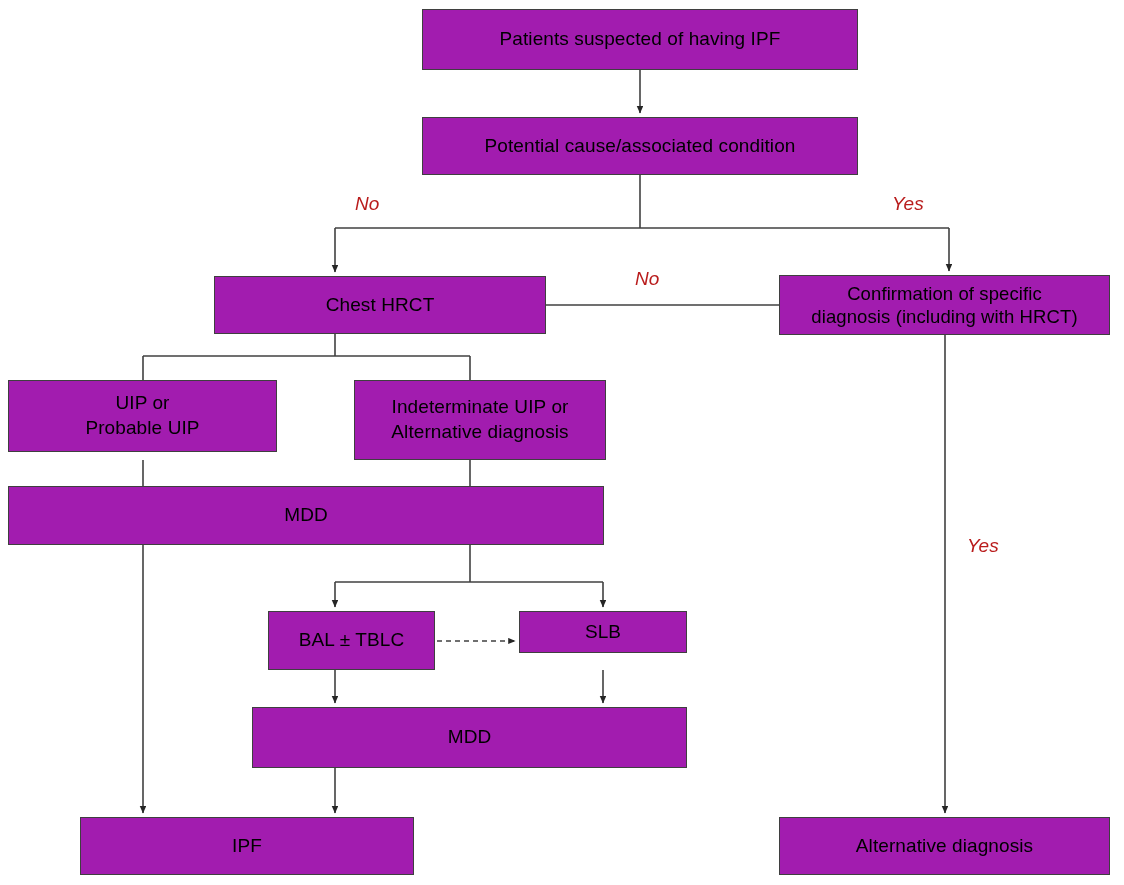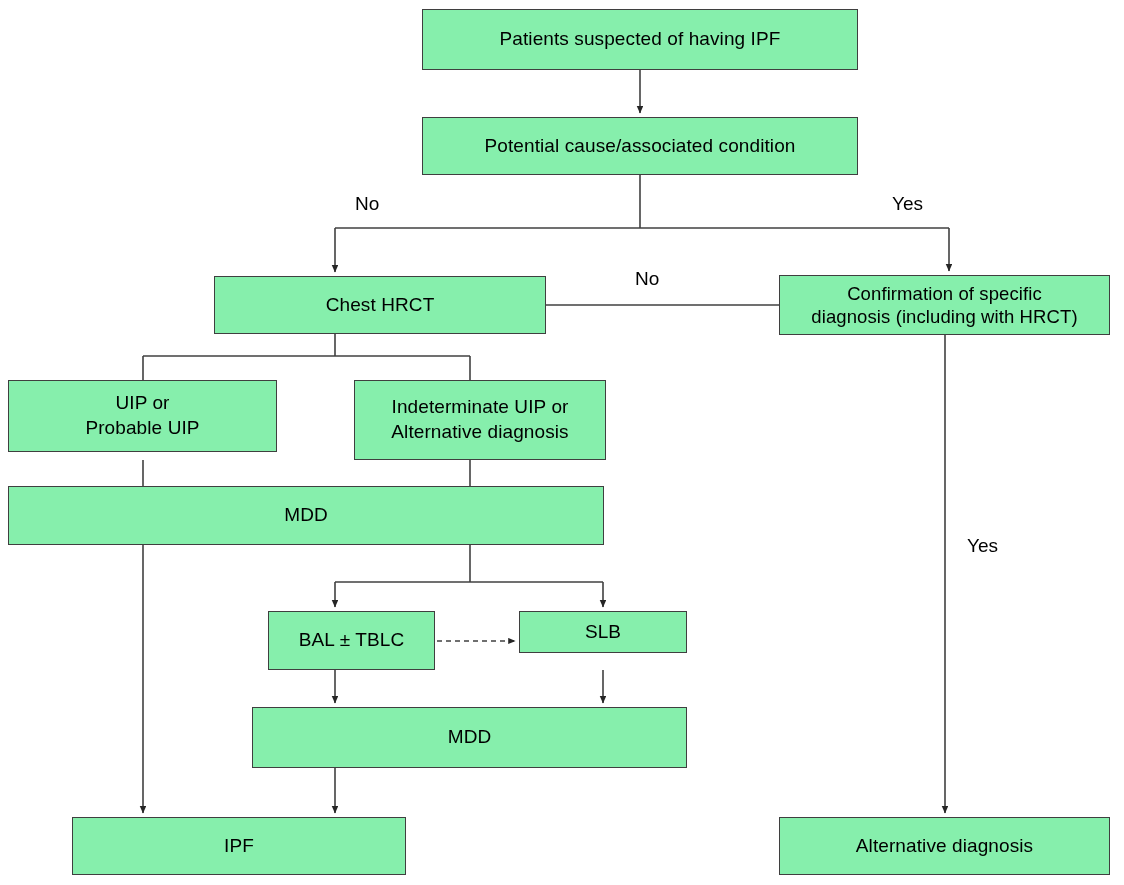--- a/index.html
+++ b/index.html
@@ -23,37 +23,38 @@
     left: 0;
     top: 0;
     width: 1124px;
     height: 885px;
     pointer-events: none;
   }
   .node {
     position: absolute;
     box-sizing: border-box;
     border: 1px solid #3f3f3f;
-    background: #86efac;
+    background: #a21caf;
     display: flex;
     align-items: center;
     justify-content: center;
     text-align: center;
     color: #000000;
     font-size: 19px;
     line-height: 1.30;
     letter-spacing: 0.1px;
     white-space: pre-line;
   }
   .edge-label {
     position: absolute;
-    color: #000000;
+    color: #b91c1c;
     font-size: 19px;
     line-height: 1;
     white-space: nowrap;
+    font-style: italic;
   }
 </style>
 </head>
 <body>
 
 <div id="canvas">
 
   <svg id="edges" viewBox="0 0 1124 885" width="1124" height="885" xmlns="http://www.w3.org/2000/svg">
     <defs>
       <marker id="arrowhead" markerWidth="9" markerHeight="9" refX="7.4" refY="3.4" orient="auto" markerUnits="userSpaceOnUse">
@@ -119,21 +120,21 @@
 Alternative diagnosis</div>
 
   <div class="node" style="left:8px; top:486px; width:596px; height:59px;">MDD</div>
 
   <div class="node" style="left:268px; top:611px; width:167px; height:59px;">BAL ± TBLC</div>
 
   <div class="node" style="left:519px; top:611px; width:168px; height:42px;">SLB</div>
 
   <div class="node" style="left:252px; top:707px; width:435px; height:61px;">MDD</div>
 
-  <div class="node" style="left:72px; top:817px; width:334px; height:58px;">IPF</div>
+  <div class="node" style="left:80px; top:817px; width:334px; height:58px;">IPF</div>
 
   <div class="node" style="left:779px; top:817px; width:331px; height:58px;">Alternative diagnosis</div>
 
   <div class="edge-label" style="left:355px; top:194px;">No</div>
 
   <div class="edge-label" style="left:892px; top:194px;">Yes</div>
 
   <div class="edge-label" style="left:635px; top:269px;">No</div>
 
   <div class="edge-label" style="left:967px; top:536px;">Yes</div>

